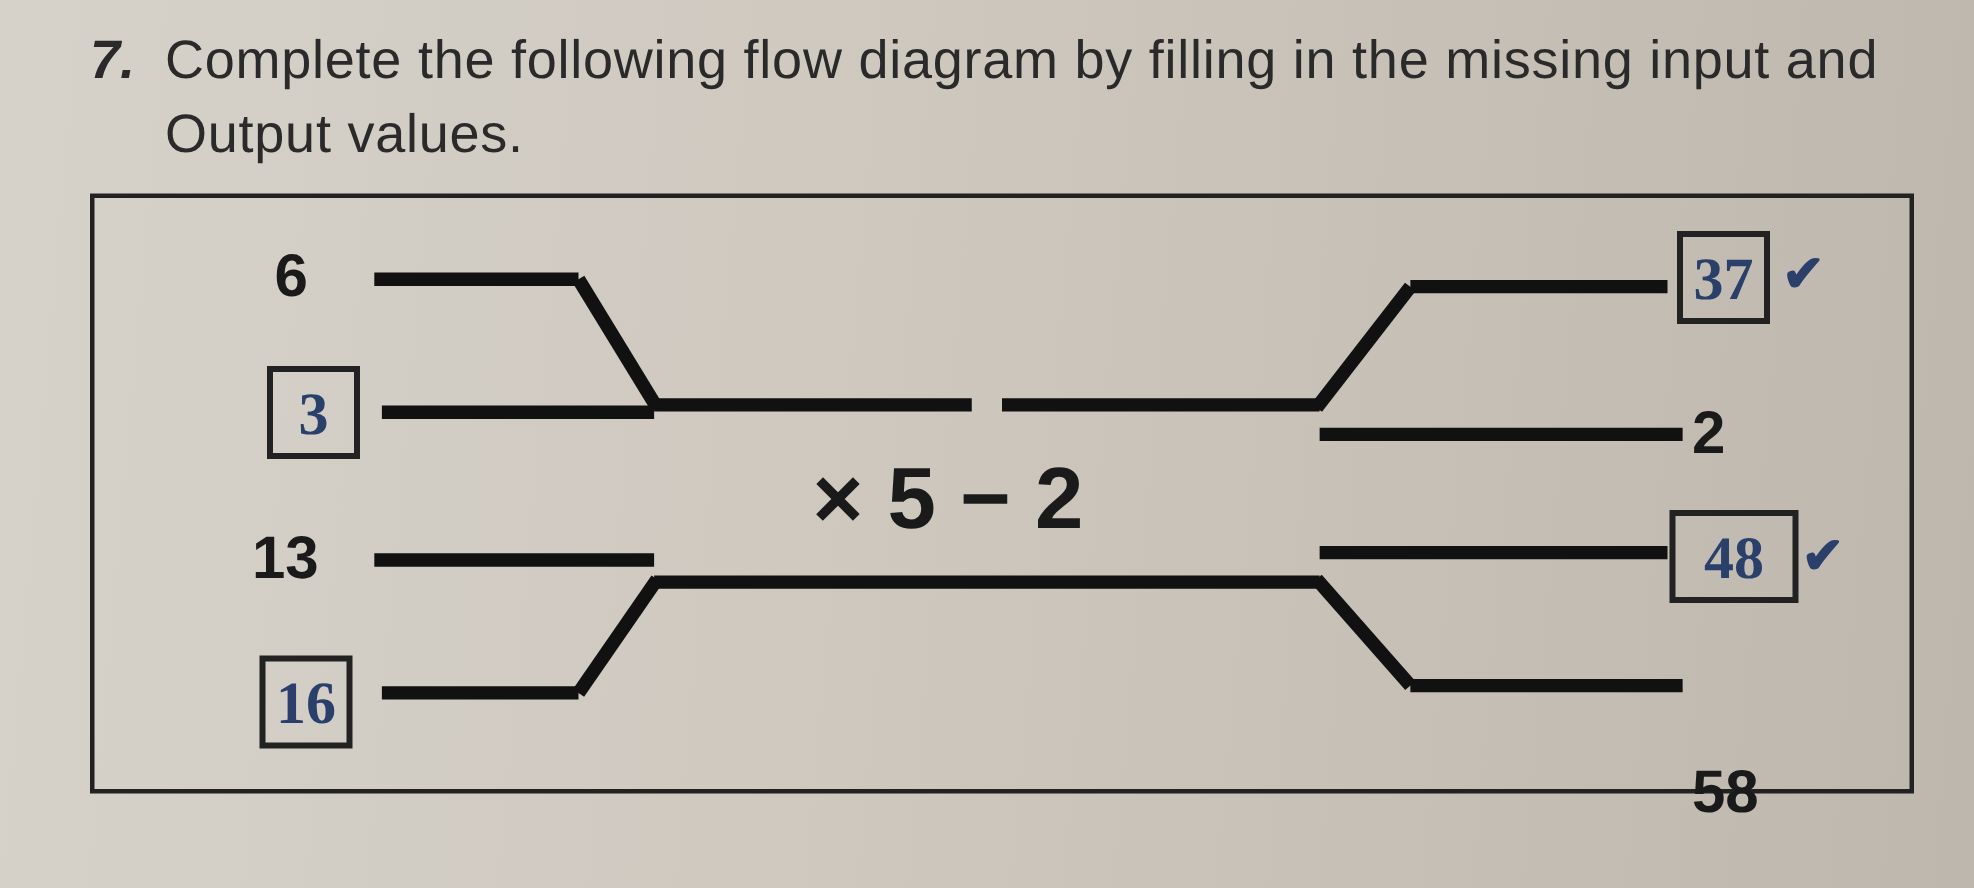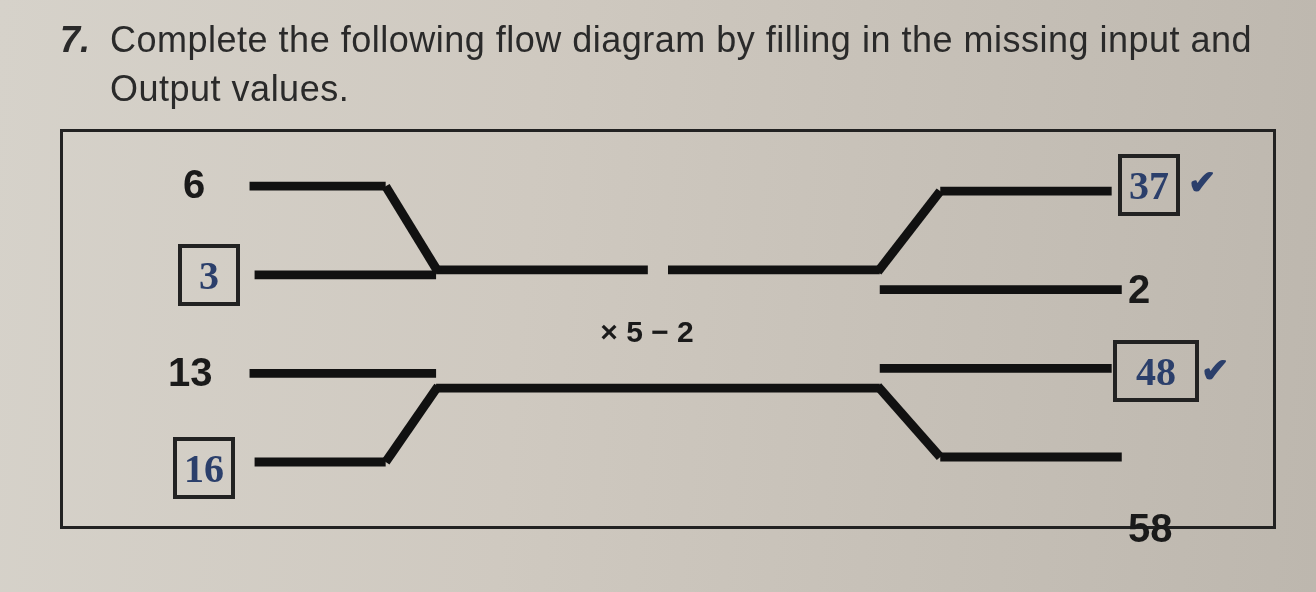--- a/index.html
+++ b/index.html
@@ -59,28 +59,28 @@
   }
   .checkmark {
     position: absolute;
     font-family: "Comic Sans MS", cursive;
     color: #2b3f6b;
     font-size: 34px;
     font-weight: 700;
   }
   .op-box {
     position: absolute;
-    left: 364px;
+    left: 349px;
     top: 140px;
     width: 440px;
     height: 120px;
     display: flex;
     align-items: center;
     justify-content: center;
-    font-size: 30px;
+    font-size: 58px;
     font-weight: 800;
   }
   svg.lines { position:absolute; inset:0; width:100%; height:100%; }
   svg.lines line { stroke:#111; stroke-width:9; stroke-linecap:butt; }
 </style>
 </head>
 <body>
 
 <div class="page">
 

